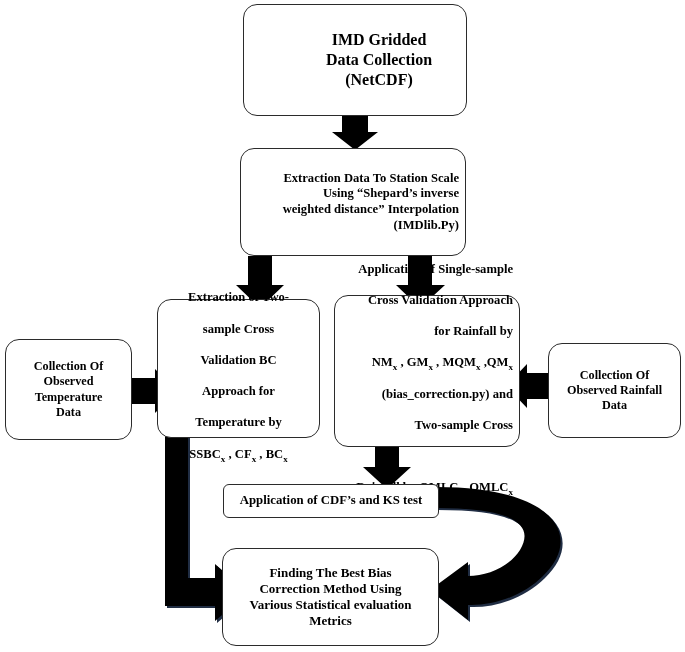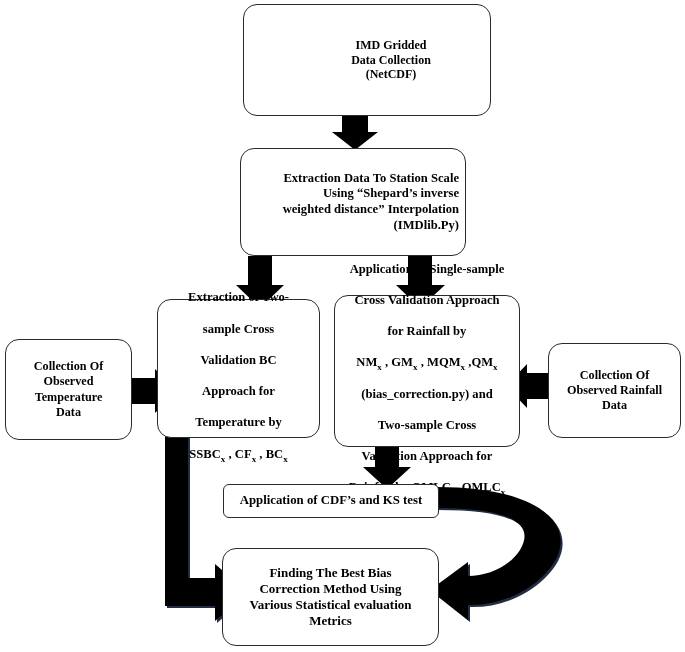--- a/index.html
+++ b/index.html
@@ -43,24 +43,24 @@
     z-index: 3;
   }
   .node-text {
     display: block;
     width: 100%;
     padding: 0 6px;
     box-sizing: border-box;
     white-space: pre-line;
   }
   
-  #node-imd       { left: 243px; top: 4px;   width: 248px; height: 112px; font-size: 12px; padding-left: 48px; }
+  #node-imd       { left: 243px; top: 4px;   width: 224px; height: 112px; font-size: 16px; padding-left: 48px; }
   #node-extract   { left: 240px; top: 148px; width: 226px; height: 108px; font-size: 12.6px; text-align: right; }
   #node-two       { left: 157px; top: 299px; width: 163px; height: 139px; font-size: 12.6px; }
-  #node-single    { left: 334px; top: 295px; width: 186px; height: 152px; font-size: 12.6px; }
+  #node-single    { left: 334px; top: 295px; width: 186px; height: 152px; font-size: 12.6px; text-align: right; }
   #node-obstemp   { left: 5px;   top: 339px; width: 127px; height: 101px; font-size: 12.2px; }
   #node-obsrain   { left: 548px; top: 343px; width: 133px; height: 95px;  font-size: 12.2px; }
   #node-cdf       { left: 223px; top: 484px; width: 216px; height: 34px;  font-size: 12.8px; border-radius: 6px; }
   #node-best      { left: 222px; top: 548px; width: 217px; height: 98px;  font-size: 13px; }
 
   .sub {
     font-size: 0.72em;
     vertical-align: sub;
     line-height: 0;
   }
@@ -169,21 +169,21 @@
   </div>
 
   <div class="node-box" id="node-single">
     <span class="node-text">
       <span>Application of Single-sample</span><br>
       <span>Cross Validation Approach</span><br>
       <span>for Rainfall by</span><br>
       <span><span>NM</span><span class="sub">x</span> , <span>GM</span><span class="sub">x</span> , <span>MQM</span><span class="sub">x</span> ,<span>QM</span><span class="sub">x</span></span><br>
       <span>(bias_correction.py) and</span><br>
       <span>Two-sample Cross</span><br>
-      <span>Validation Approach  for</span><br>
+      <br>
       <span><span>Rainfall by </span><span>QMLC</span><span class="sub">x</span>, <span>QMLC</span><span class="sub">x</span></span>
     </span>
   </div>
 
   <div class="node-box" id="node-obstemp">
     <span class="node-text">Collection Of
 Observed
 Temperature
 Data</span>
   </div>

